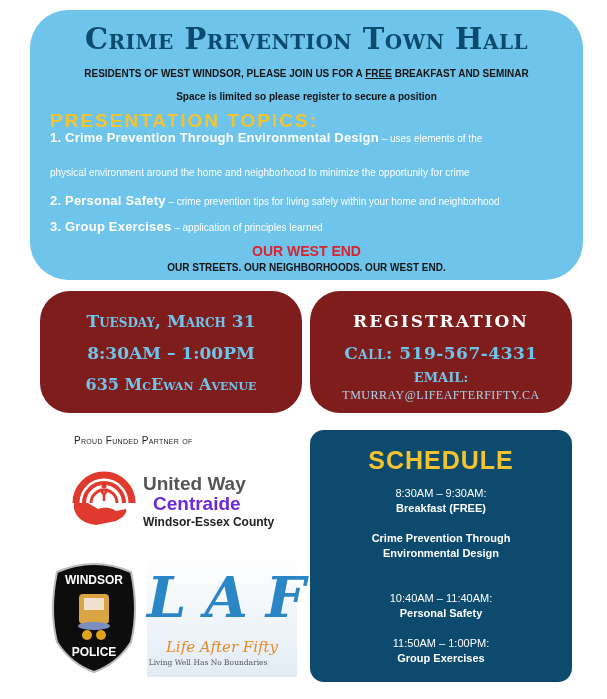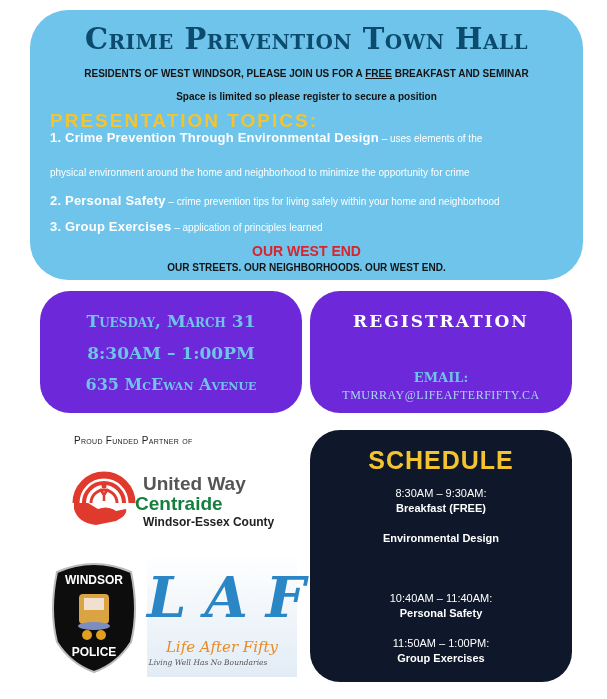--- a/index.html
+++ b/index.html
@@ -17,47 +17,47 @@
   .topic { left:20px; color:#ffffff; font-size:10px; white-space:nowrap; }
   .topic b { font-size:13px; letter-spacing:0.2px; }
   #t1 { top:120px; }
   #t1b { top:157px; }
   #t2 { top:183px; }
   #t3 { top:209px; }
   #westend { left:0; width:553px; top:233px; text-align:center; font-weight:bold; color:#d9232d; font-size:14px; }
   #westend-sub { left:0; width:553px; top:252px; text-align:center; font-weight:bold; color:#141414; font-size:10px; }
 
   
-  .dark { background:#6d28d9; border-radius:30px; }
+  .dark { background:#7f1d1d; border-radius:30px; }
   #when-box { left:40px; top:291px; width:262px; height:122px; }
   #reg-box { left:310px; top:291px; width:262px; height:122px; }
   .slab { font-family:"DejaVu Serif", serif; font-weight:bold; color:#6ec4ea; text-align:center; width:100%; left:0; font-variant:small-caps; }
   #when-day { top:20px; font-size:17px; }
   #when-time { top:52px; font-size:17px; }
   #when-place { top:84px; font-size:16px; }
   #reg-title { top:20px; font-size:17px; color:#ffffff; letter-spacing:2px; }
   #reg-call { top:52px; font-size:17px; letter-spacing:0.5px; }
   #reg-email-label { top:79px; font-size:13px; }
   #reg-email { top:97px; font-size:12px; font-weight:normal; color:#a9d6f0; font-family:"Liberation Serif", serif; letter-spacing:0.5px; }
 
   
   #partner-label { left:74px; top:435px; font-size:10px; color:#222; font-variant:small-caps; letter-spacing:0.3px; }
   #uw-logo { left:68px; top:459px; width:72px; height:72px; }
   #uw-name1 { left:143px; top:473px; font-size:19px; font-weight:bold; color:#555; }
-  #uw-name2 { left:135px; top:493px; font-size:19px; font-weight:bold; color:#15803d; }
+  #uw-name2 { left:153px; top:493px; font-size:19px; font-weight:bold; color:#6d28d9; }
   #uw-name3 { left:143px; top:515px; font-size:12px; font-weight:bold; color:#222; }
 
   #police { left:47px; top:560px; width:94px; height:114px; }
   #laf { left:147px; top:554px; width:150px; height:123px; background:linear-gradient(#ffffff, #e2ecf5); }
   #laf-letters { left:0; top:10px; width:150px; text-align:center; font-family:"DejaVu Serif", serif; font-style:italic; font-size:56px; color:#2a86c5; font-weight:bold; letter-spacing:18px; }
   #laf-name { left:0; top:84px; width:150px; text-align:center; font-family:"DejaVu Serif", serif; font-style:italic; font-size:15px; color:#e88b28; }
-  #laf-tag { left:0; top:104px; width:122px; text-align:center; font-family:"DejaVu Serif", serif; font-style:italic; font-size:7.5px; color:#555; }
+  #laf-tag { left:0; top:104px; width:122px; text-align:center; font-family:"DejaVu Serif", serif; font-size:7.5px; color:#555; }
 
   
-  #sched-box { left:310px; top:430px; width:262px; height:252px; background:#0f172a; border-radius:30px; }
+  #sched-box { left:310px; top:430px; width:262px; height:252px; background:#0c4a6e; border-radius:14px; }
   #sched-title { left:0; width:262px; top:16px; text-align:center; font-weight:bold; color:#f4c430; font-size:25px; letter-spacing:1px; }
   .sch { left:0; width:262px; text-align:center; color:#ffffff; font-size:11px; line-height:15px; }
   .sch .lbl { font-weight:bold; }
   #s0 { top:56px; }
   #s1 { top:101px; }
   #s2 { top:161px; }
   #s3 { top:206px; }
 </style>
 </head>
 <body>
@@ -78,20 +78,21 @@
 </div>
 
 <div id="when-box" class="abs dark">
   <div id="when-day" class="abs slab">Tuesday, March 31</div>
   <div id="when-time" class="abs slab">8:30AM – 1:00PM</div>
   <div id="when-place" class="abs slab">635 McEwan Avenue</div>
 </div>
 
 <div id="reg-box" class="abs dark">
   <div id="reg-title" class="abs slab">REGISTRATION</div>
+  <div id="reg-call" class="abs slab">Call: 519-567-4331</div>
   <div id="reg-email-label" class="abs slab">EMAIL:</div>
   <div id="reg-email" class="abs slab">TMURRAY@LIFEAFTERFIFTY.CA</div>
 </div>
 
 <div id="partner-label" class="abs">Proud Funded Partner of</div>
 <svg id="uw-logo" class="abs" viewBox="0 0 72 72">
   <path d="M8 44 A28 28 0 0 1 64 44" fill="none" stroke="#e03a2f" stroke-width="7"></path>
   <path d="M16 44 A20 20 0 0 1 56 44" fill="none" stroke="#e03a2f" stroke-width="4"></path>
   <path d="M23 44 A13 13 0 0 1 49 44" fill="none" stroke="#e03a2f" stroke-width="3"></path>
   <path d="M6 44 L6 50 Q10 64 28 66 L48 62 Q60 56 58 50 L48 52 Q40 46 30 50 L20 44 Z" fill="#e03a2f"></path>
@@ -119,20 +120,21 @@
   <div id="laf-tag" class="abs">Living Well Has No Boundaries</div>
 </div>
 
 <div id="sched-box" class="abs">
   <div id="sched-title" class="abs">SCHEDULE</div>
   <div id="s0" class="abs sch">
     <div>8:30AM – 9:30AM:</div>
     <div class="lbl">Breakfast (FREE)</div>
   </div>
   <div id="s1" class="abs sch">
+    <div class="lbl">Crime Prevention Through</div>
     <div class="lbl">Environmental Design</div>
   </div>
   <div id="s2" class="abs sch">
     <div>10:40AM – 11:40AM:</div>
     <div class="lbl">Personal Safety</div>
   </div>
   <div id="s3" class="abs sch">
     <div>11:50AM – 1:00PM:</div>
     <div class="lbl">Group Exercises</div>
   </div>

